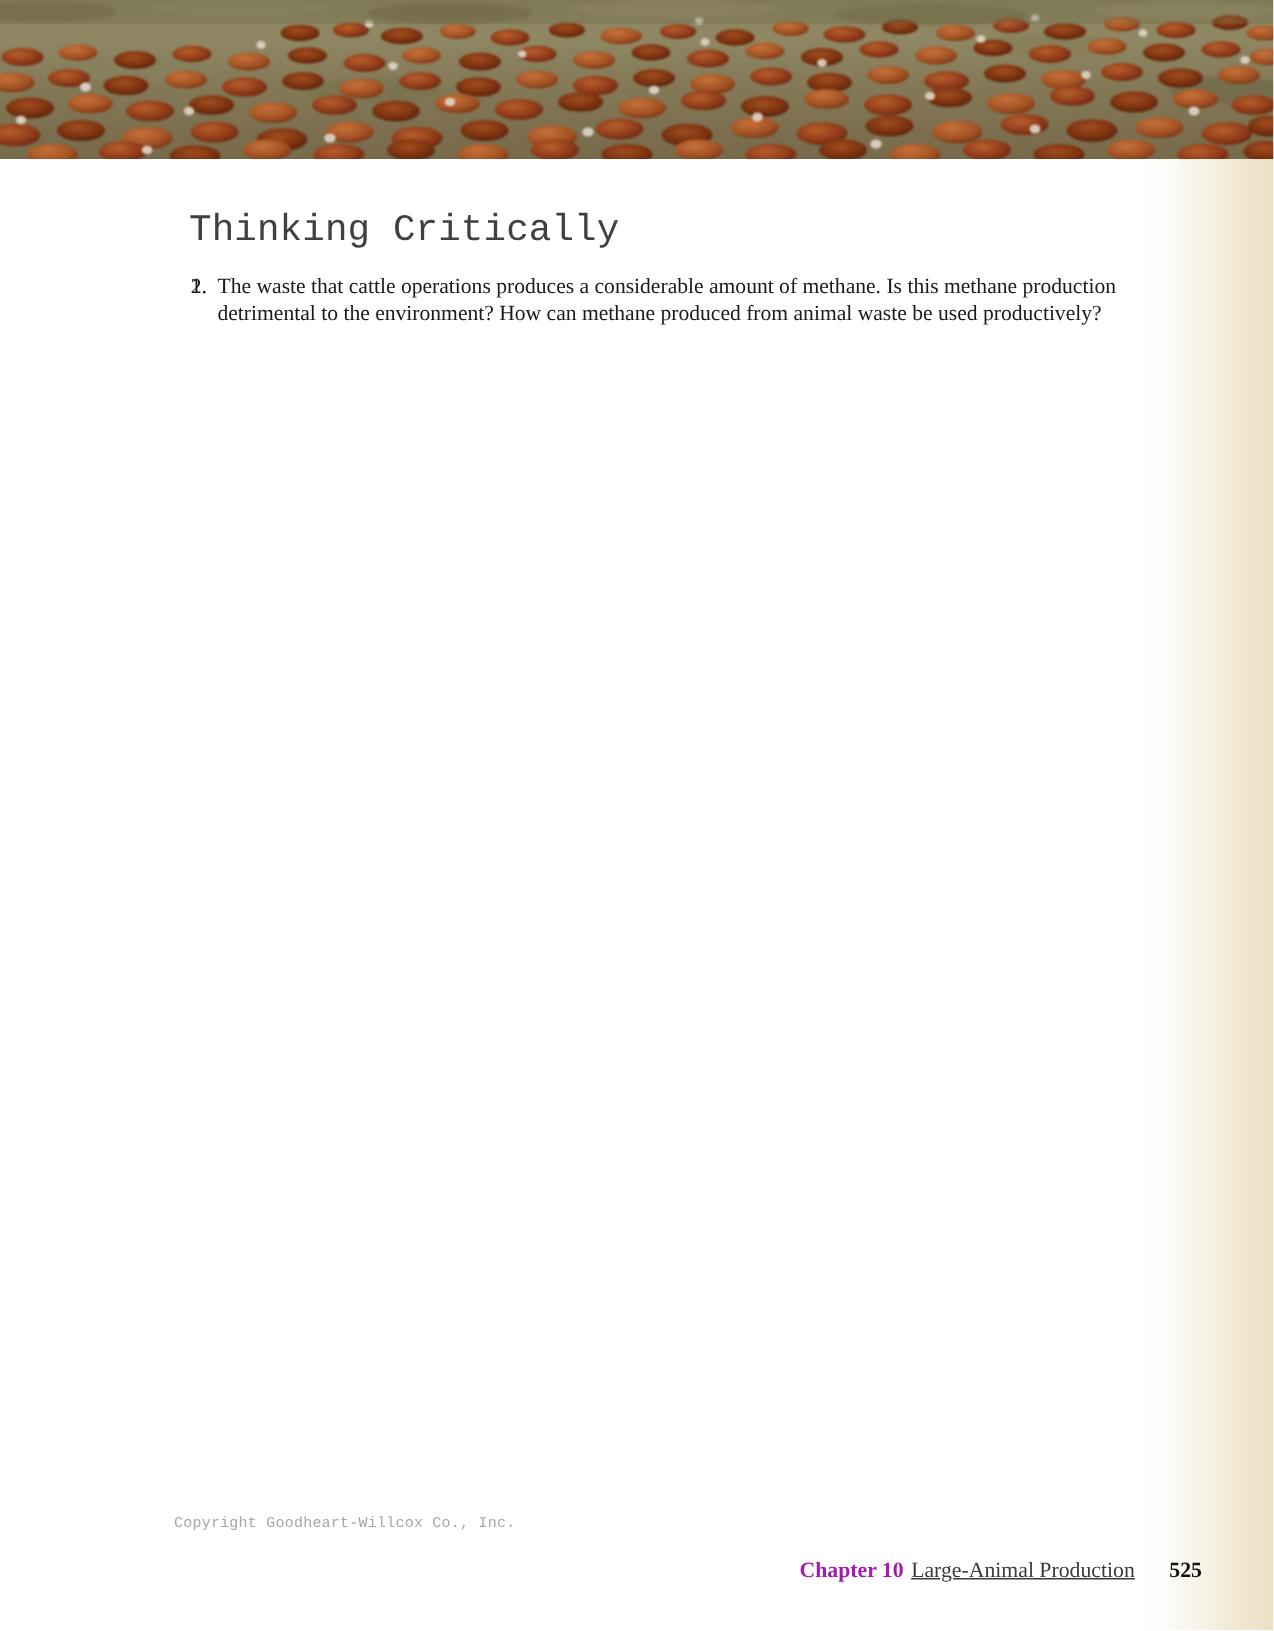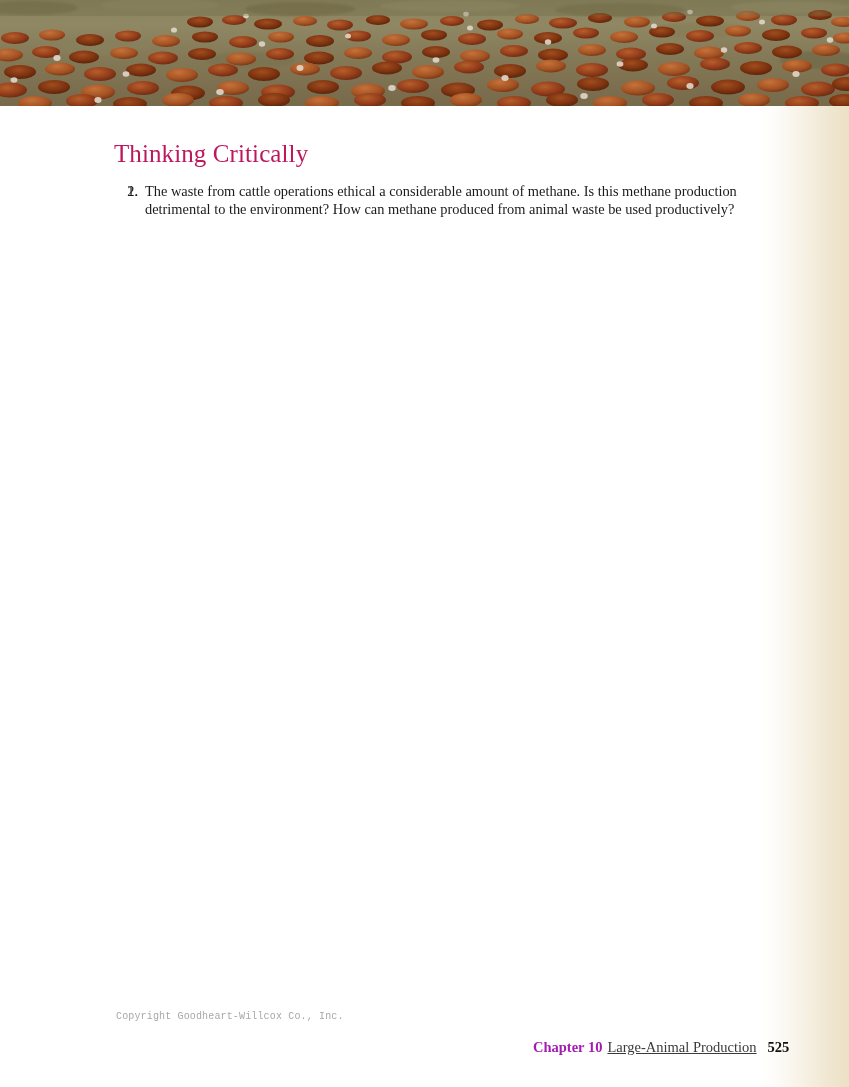--- a/index.html
+++ b/index.html
@@ -52,26 +52,26 @@
   }
 
   
   .content {
     position: absolute;
     left: 114px;
     top: 140px;
     width: 645px;
   }
   .section-heading {
-    font-family: Liberation Serif, serif;
+    font-family: Liberation Mono, monospace;
     font-size: 25px;
     font-weight: normal;
-    color: #be185d;
+    color: #404040;
     letter-spacing: 0.1px;
-    margin: 0 0 14px 0;
+    margin: 0 0 14px 12px;
     line-height: 1.1;
   }
   ol.question-list {
     list-style: none;
     margin: 0;
     padding: 0;
   }
   ol.question-list li {
     position: relative;
     padding-left: 31px;
@@ -118,21 +118,21 @@
   }
   .footer-chapter .ch-title {
     font-weight: normal;
     color: #3a3a3a;
     margin-left: 5px;
     text-decoration: underline;
   }
   .footer-chapter .ch-page {
     font-weight: bold;
     color: #111111;
-    margin-left: 11px;
+    margin-left: 23px;
   }
 </style>
 </head>
 <body>
 
 <div class="page">
 
   <div class="banner">
     <svg viewBox="0 0 849 106" preserveAspectRatio="none" xmlns="http://www.w3.org/2000/svg">
       <defs>
@@ -362,21 +362,21 @@
   <div class="content">
 
     <h2 class="section-heading">Thinking Critically</h2>
 
     <ol class="question-list">
       <li>
         <span class="num">1.</span>
       </li>
       <li>
         <span class="num">2.</span>
-        <span class="qtext">The waste from cattle operations ethical a considerable amount of methane. Is this methane production detrimental to the environment? How can methane produced from animal waste be used productively?</span>
+        <span class="qtext">The waste that cattle operations produces a considerable amount of methane. Is this methane production detrimental to the environment? How can methane produced from animal waste be used productively?</span>
       </li>
     </ol>
 
   </div>
 
   <div class="footer-copyright">Copyright Goodheart-Willcox Co., Inc.</div>
 
   <div class="footer-chapter">
     <span class="ch-label">Chapter 10</span><span class="ch-title">Large-Animal Production</span><span class="ch-page">525</span>
   </div>

